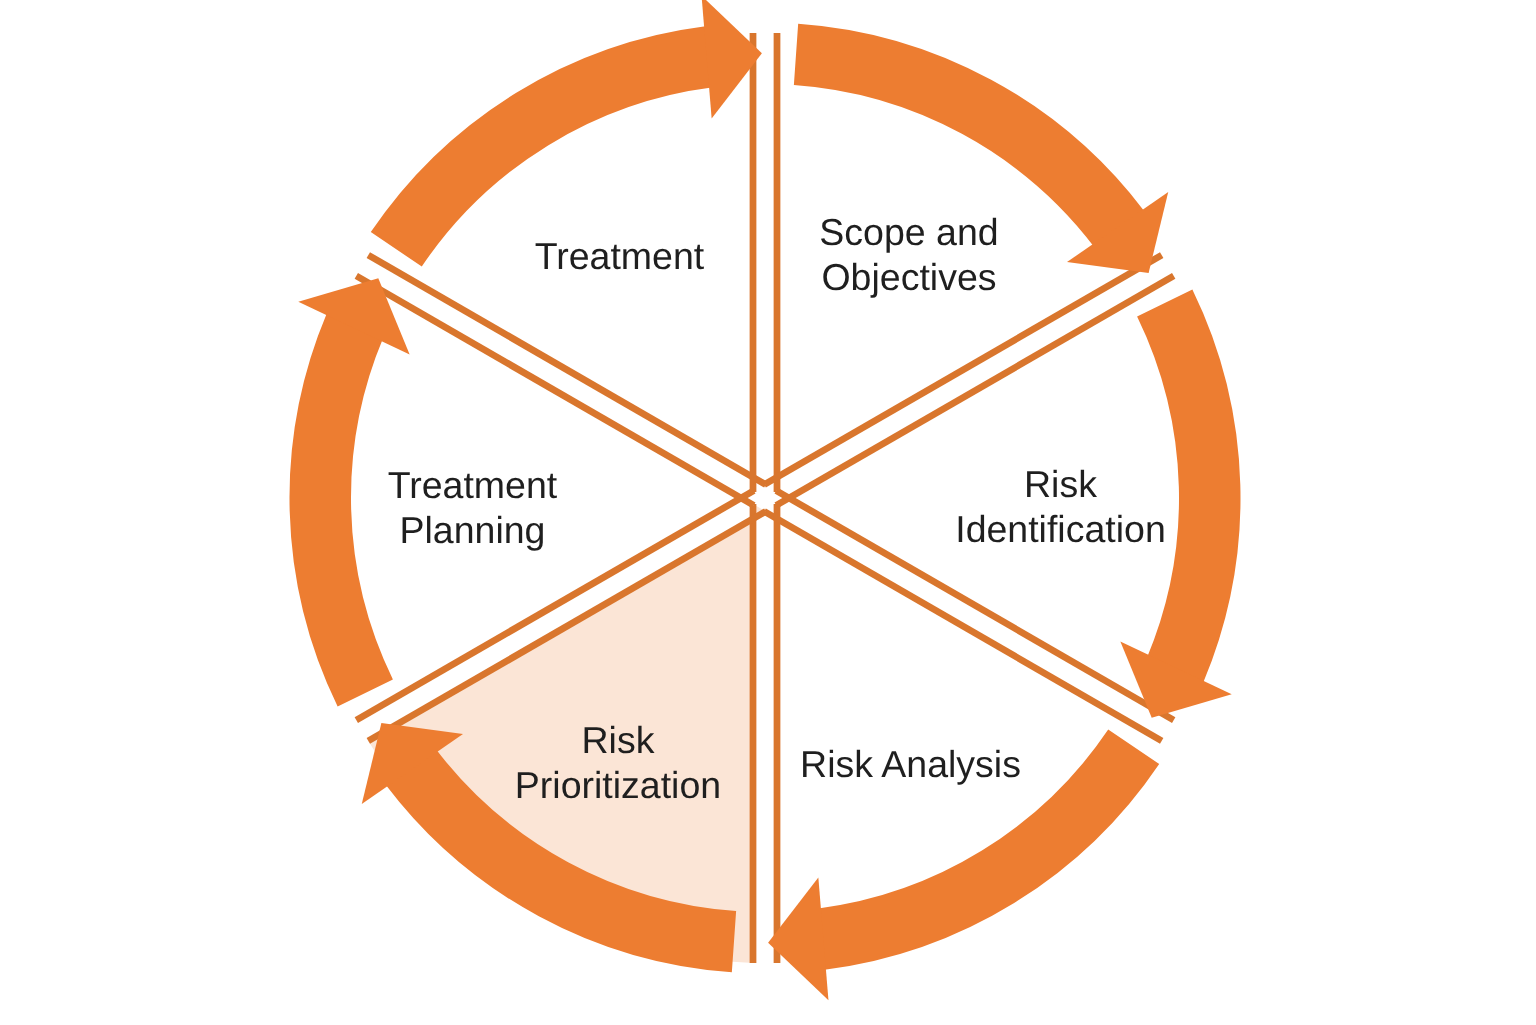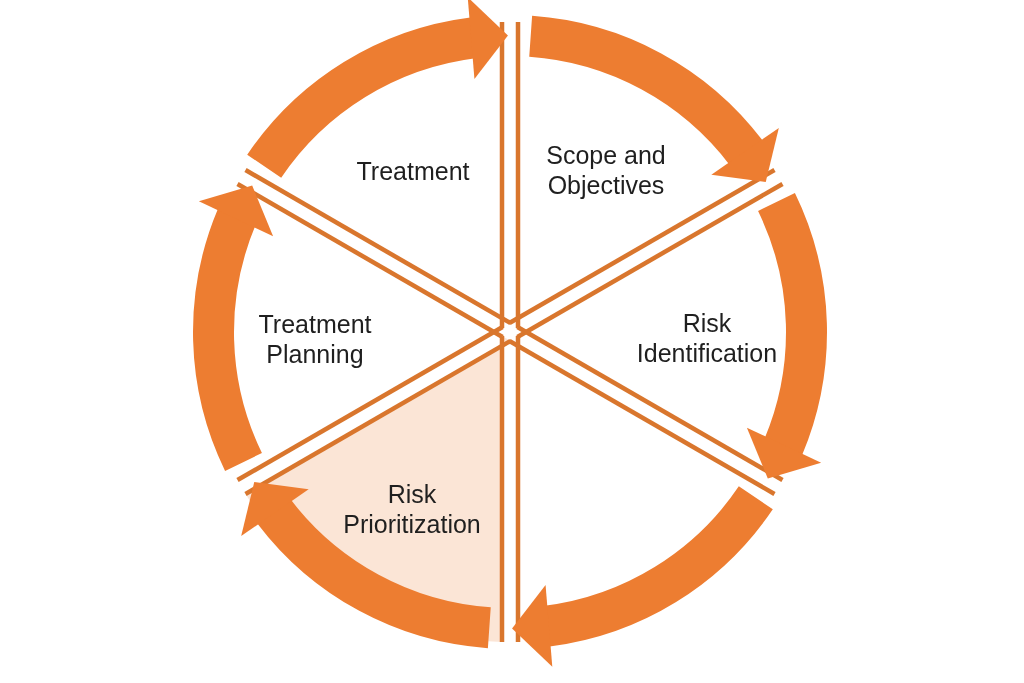--- a/index.html
+++ b/index.html
@@ -69,20 +69,21 @@
       <path d="M 264.19,166.20 A 296.5 296.5 0 0 1 472.84,37.84" fill="none" stroke="#ED7D31" stroke-width="41" stroke-linecap="butt"></path>
       <path d="M 474.44,78.99 L 467.70,-2.84 L 507.93,35.51 Z" fill="#ED7D31"></path>
     </svg>
 
   <div class="seg-label lbl-scope-and-objectives">Scope and
 Objectives</div>
 
   <div class="seg-label lbl-risk-identification">Risk
 Identification</div>
 
+  <div class="seg-label lbl-risk-analysis">Risk Analysis</div>
 
   <div class="seg-label lbl-risk-prioritization">Risk
 Prioritization</div>
 
   <div class="seg-label lbl-treatment-planning">Treatment
 Planning</div>
 
   <div class="seg-label lbl-treatment">Treatment</div>
 </div>
 

